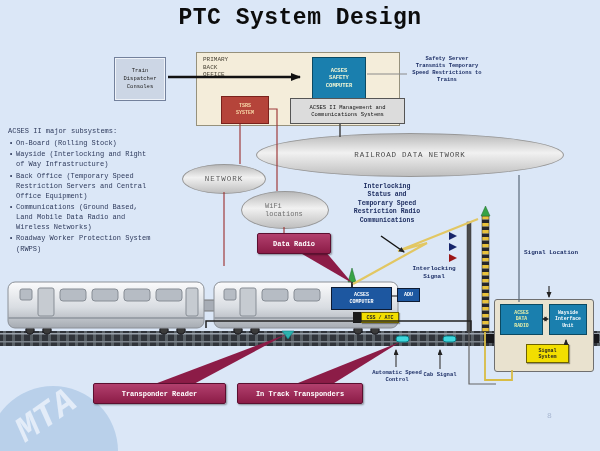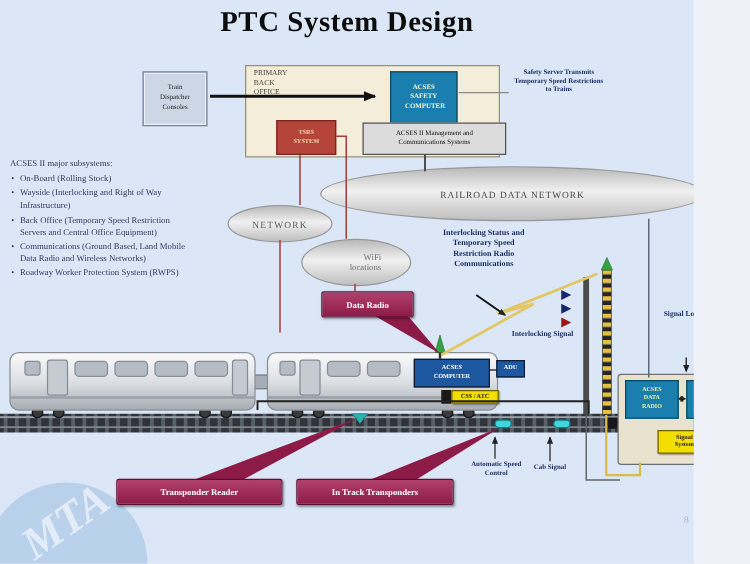--- a/index.html
+++ b/index.html
@@ -1,17 +1,17 @@
 <!DOCTYPE html>
 <html><head>
 <meta charset="utf-8">
 <style>
   html,body{margin:0;padding:0;background:#eef2f8;}
-  .slide{position:relative;width:555px;height:451px;background:#dbe7f7;overflow:hidden;
-         font-family:Liberation Serif, serif;}
+  .slide{position:relative;width:600px;height:451px;background:#dbe7f7;overflow:hidden;
+         font-family:Liberation Mono, monospace;}
   .slide-title{position:absolute;left:0;right:0;top:5px;text-align:center;font-size:23px;
          font-weight:bold;color:#0c0c0c;letter-spacing:.5px;z-index:2;}
   svg.layer{position:absolute;left:0;top:0;}
   #bg-layer{z-index:1;}
   #fg-layer{z-index:5;pointer-events:none;}
   .box{position:absolute;box-sizing:border-box;display:flex;align-items:center;
        justify-content:center;text-align:center;z-index:4;}
   .beige{background:#f4edda;border:1px solid #96917c;z-index:3;}
   .panel-label{position:absolute;left:6px;top:3px;width:40px;font-size:6px;line-height:1.25;
        color:#4a4538;text-align:left;}
@@ -23,21 +23,21 @@
        font-size:5px;line-height:1.4;}
   .graybox{background:#dcdcdc;border:1px solid #555;color:#111;font-size:5.5px;line-height:1.35;}
   .navybox{background:#1d57a0;border:1px solid #0d1b33;color:#fff;font-weight:bold;
        font-size:5px;line-height:1.3;}
   .yellowbox{background:#f2de00;border:1px solid #6e6200;color:#222;font-weight:bold;
        font-size:5px;line-height:1.2;box-shadow:1px 1px 1px rgba(0,0,0,.35);}
   .maroon{background:linear-gradient(180deg,#b2406e,#8c1c47);border:1px solid #5c0f30;
        border-radius:2px;color:#fff;font-weight:bold;font-size:7px;
        box-shadow:1px 1px 2px rgba(0,0,0,.4);z-index:6;}
   .ellipse{position:absolute;border-radius:50%;z-index:3;display:flex;align-items:center;
-       justify-content:center;text-align:right;
+       justify-content:center;text-align:left;
        background:linear-gradient(180deg,#b9b9b9,#f1f1f1 45%,#bfbfbf);
        border:1px solid #979797;color:#5a5a5a;}
   .note{position:absolute;font-weight:bold;color:#1d2f66;text-align:center;line-height:1.3;z-index:4;}
   .bullets{position:absolute;left:8px;top:126px;width:150px;color:#2e3a5c;font-size:7px;
        line-height:1.45;z-index:2;}
   .bullets ul{list-style:none;margin:2px 0 0 0;padding:0;}
   .bullets li{position:relative;padding-left:8px;margin-bottom:1px;}
   .bullets li::before{content:"\2022";position:absolute;left:1px;top:0;}
   .wayside-outer{position:absolute;left:494px;top:299px;width:98px;height:71px;
        background:#e9e2cf;border:1.5px solid #6f6f6f;border-radius:3px;z-index:2;}

